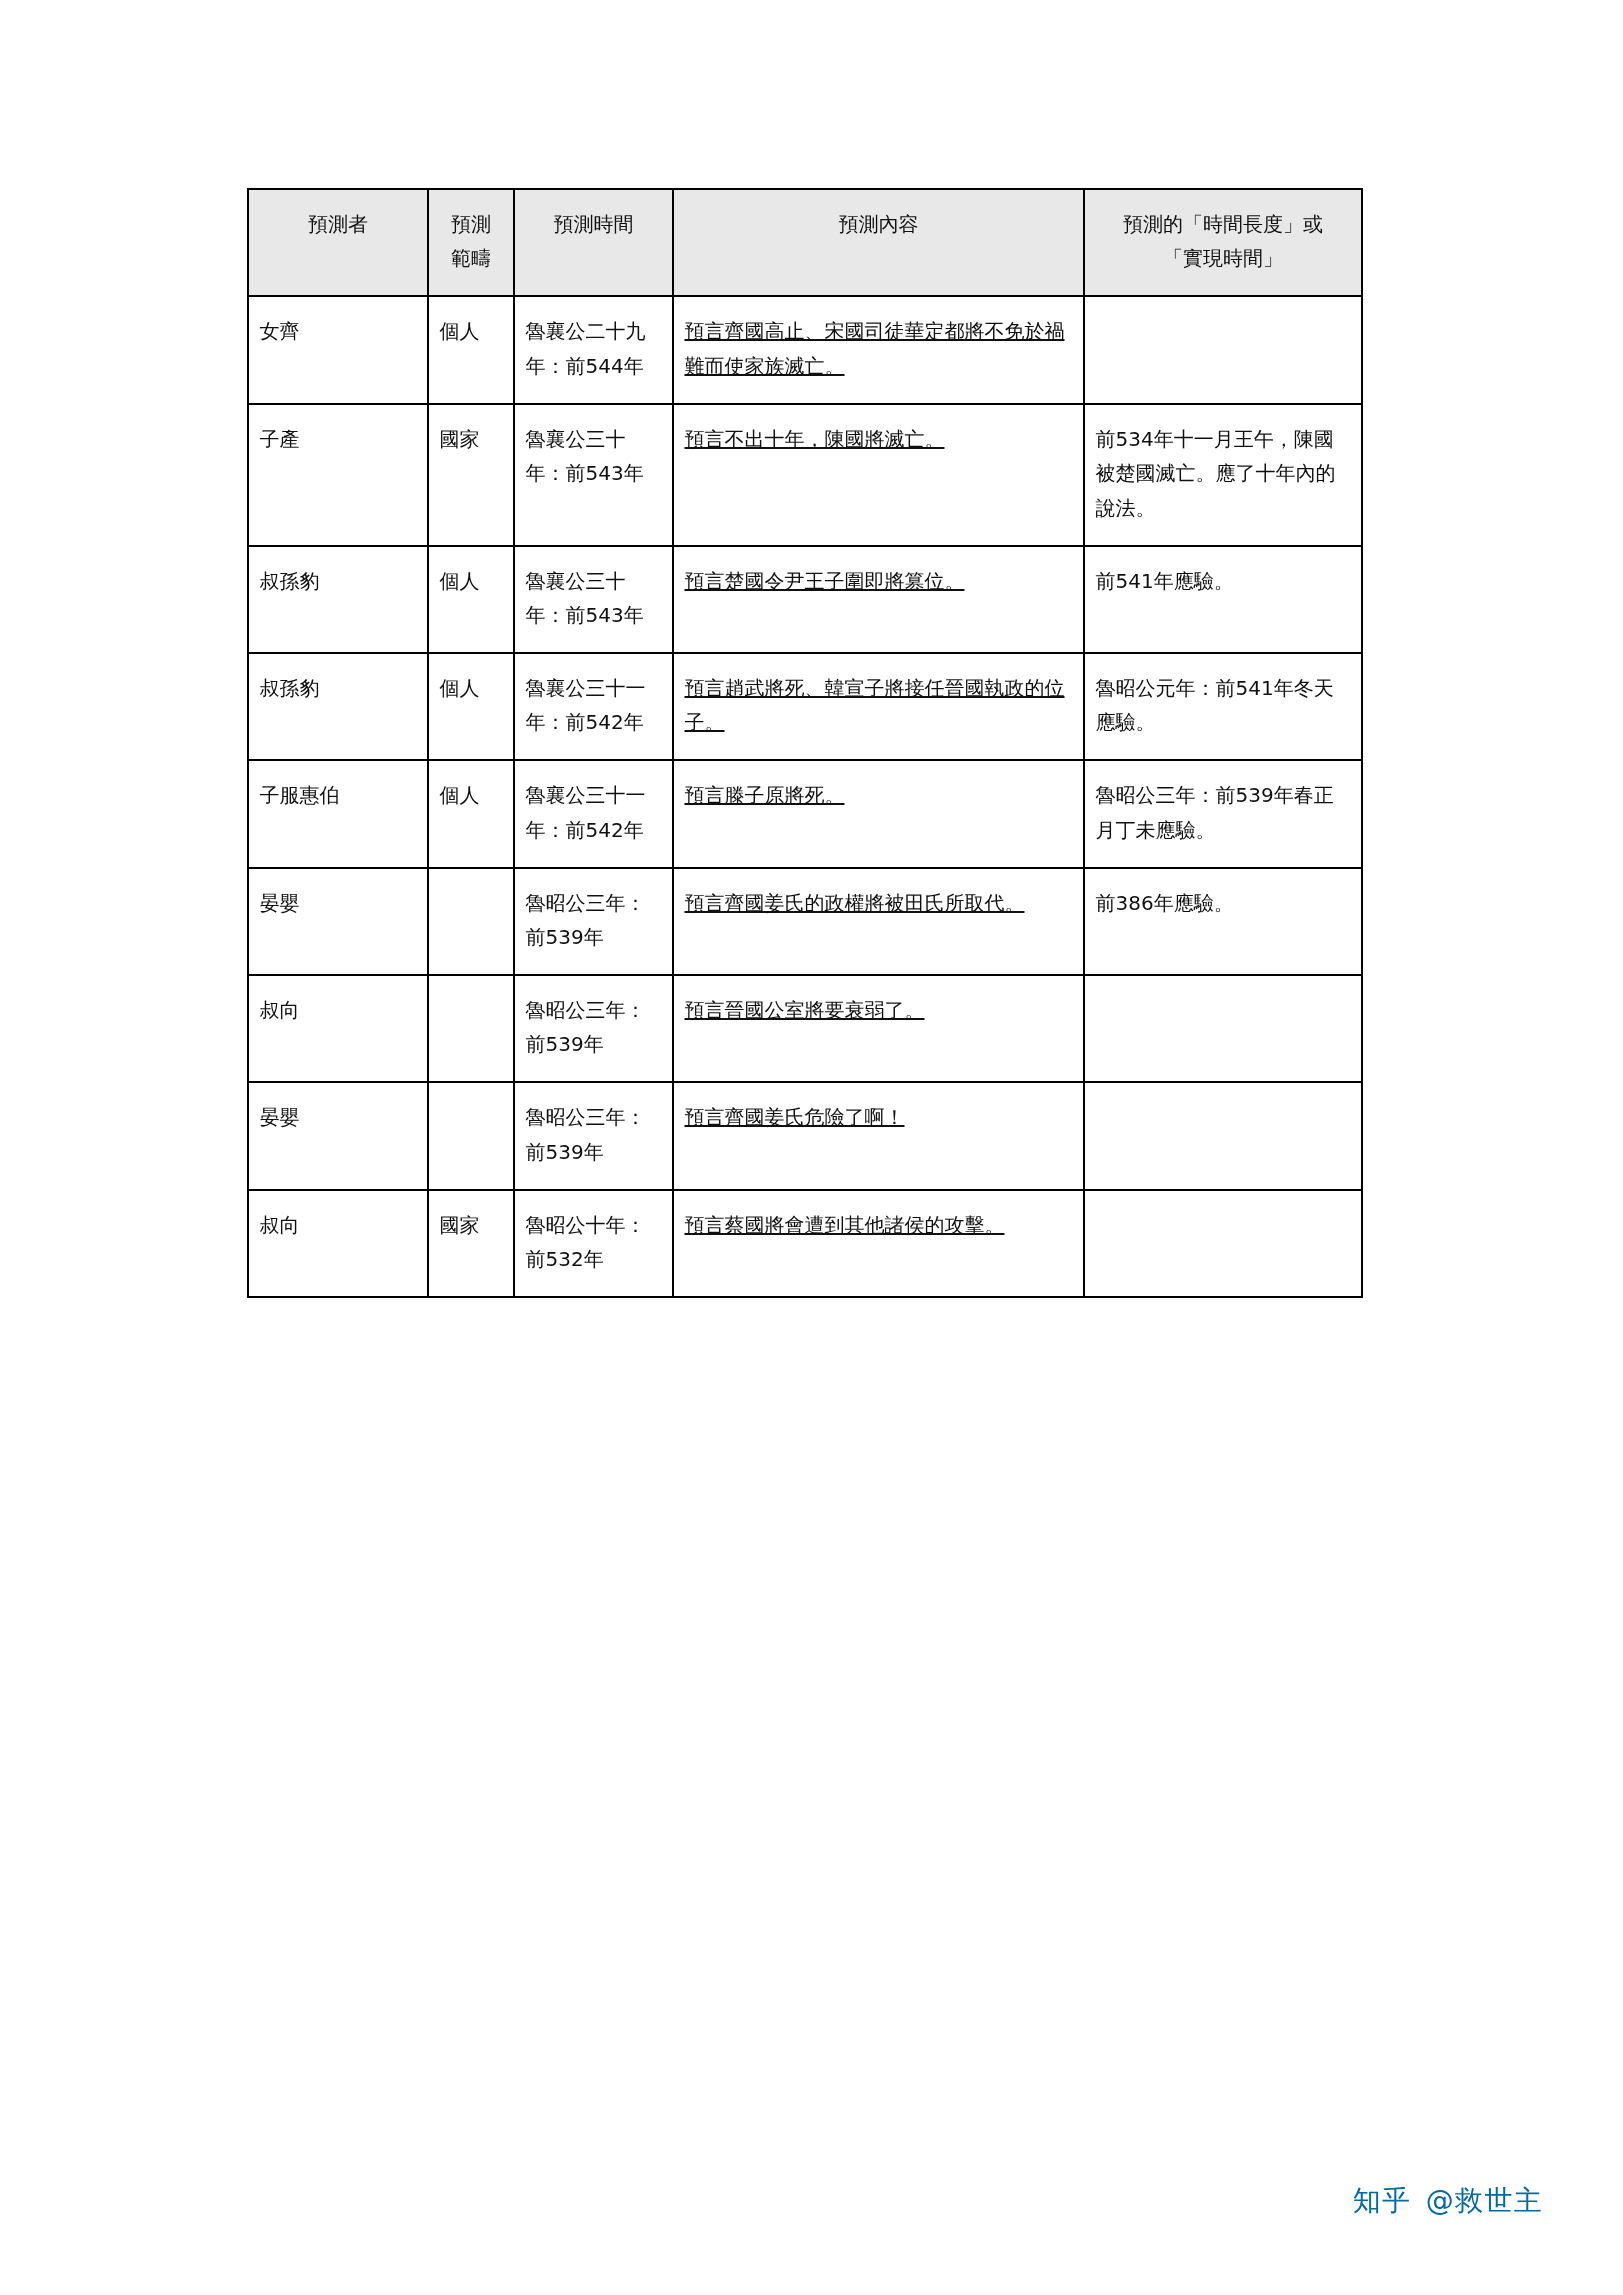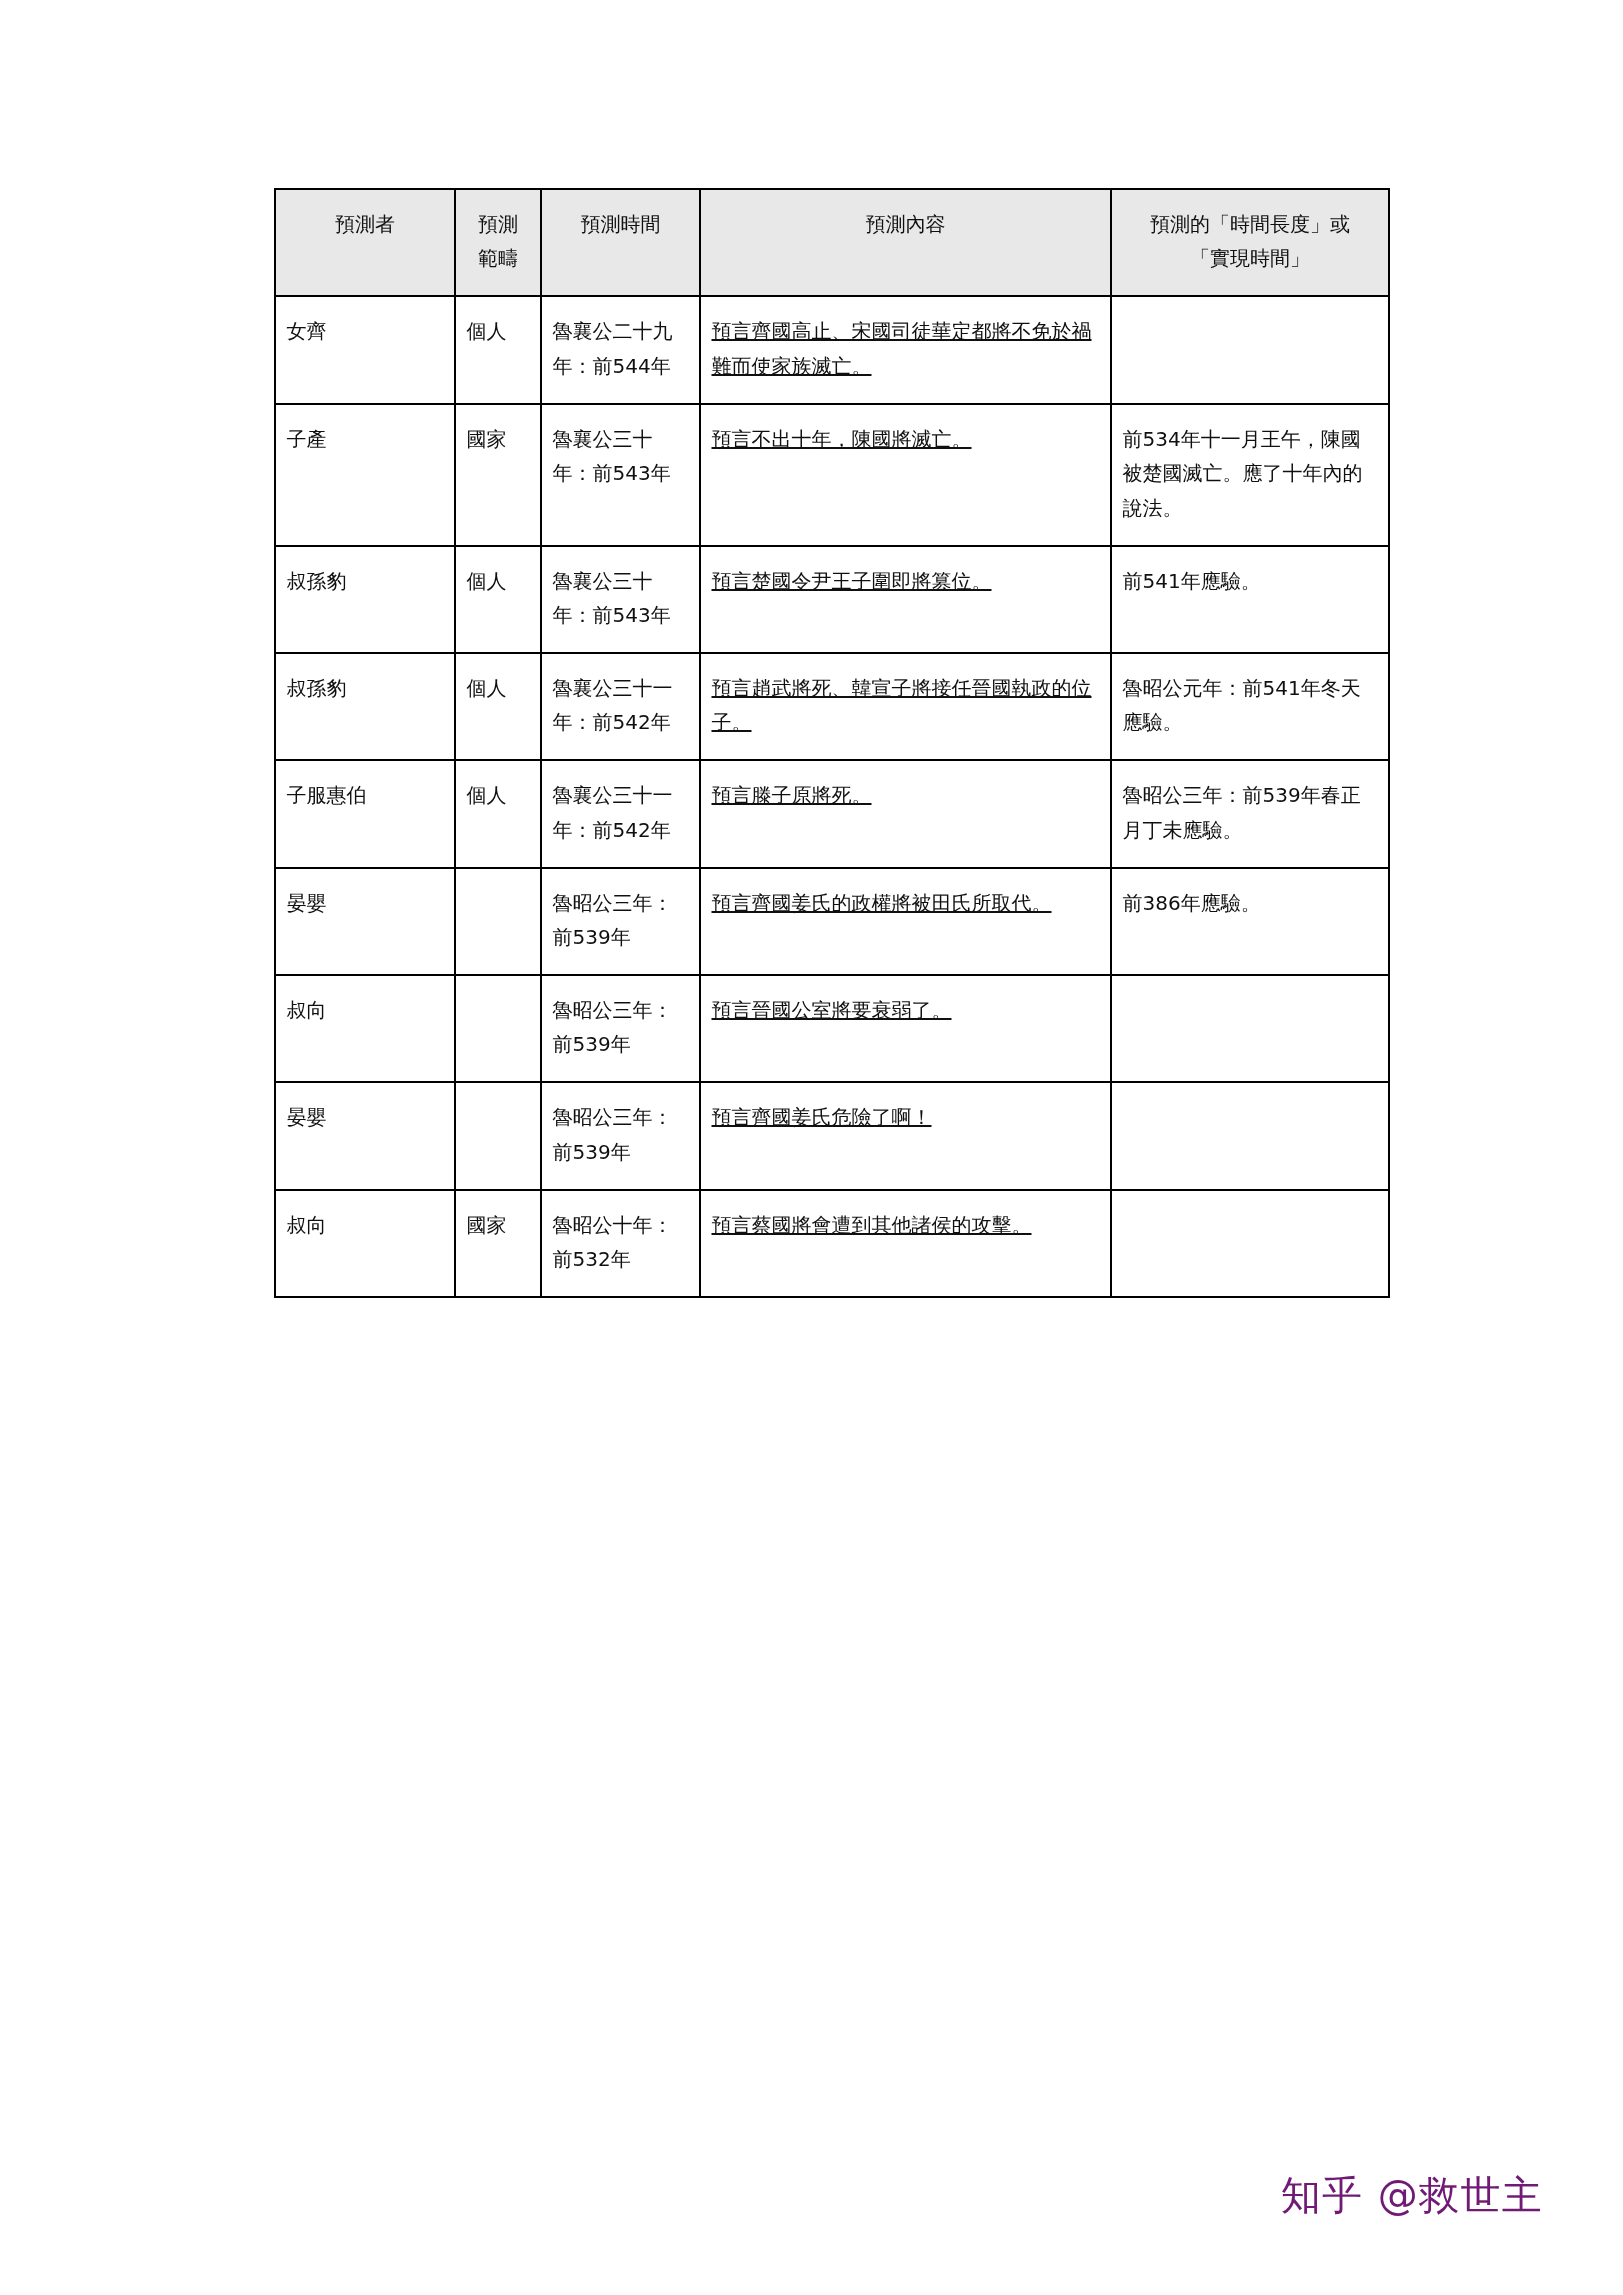--- a/index.html
+++ b/index.html
@@ -29,21 +29,20 @@
     left: 247px;
     top: 188px;
     width: 1114px;
   }
 
   table.pred-table {
     border-collapse: collapse;
     table-layout: fixed;
     width: 1114px;
     border: 2.6px solid #000000;
-    margin-left: 27px;
   }
 
   table.pred-table col.c1 { width: 180px; }
   table.pred-table col.c2 { width: 86px; }
   table.pred-table col.c3 { width: 159px; }
   table.pred-table col.c4 { width: 411px; }
   table.pred-table col.c5 { width: 278px; }
 
   table.pred-table th,
   table.pred-table td {
@@ -75,23 +74,23 @@
   tbody td.col-time   { padding-left: 10.5px; }
   tbody td.col-body   { padding-left: 11.8px; text-decoration: underline; }
   tbody td.col-result { padding-left: 11.8px; }
 
   .cell-text { display: block; }
 
   .watermark {
     position: absolute;
     right: 80px;
     bottom: 80px;
-    font-size: 40px;
+    font-size: 28px;
     line-height: 1;
-    color: #701a75;
+    color: #0369a1;
     letter-spacing: 1.3px;
     white-space: nowrap;
     user-select: none;
   }
   .watermark .wm-logo { margin-right: 14.4px; }
 </style>
 </head>
 <body>
 
 <div class="page">

